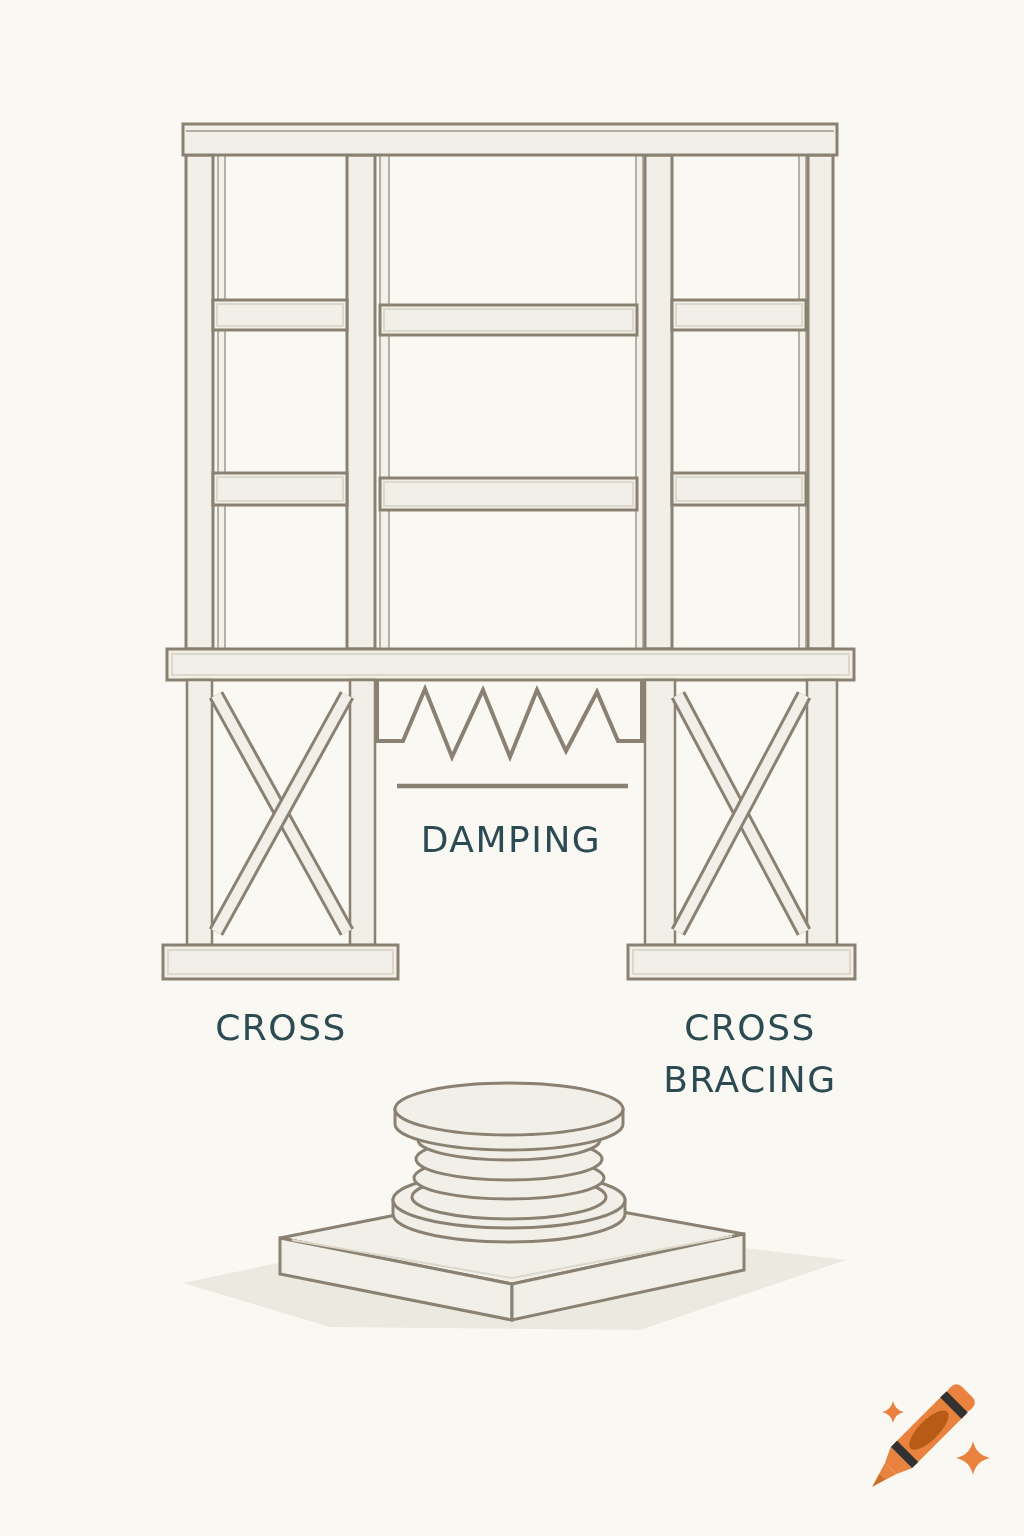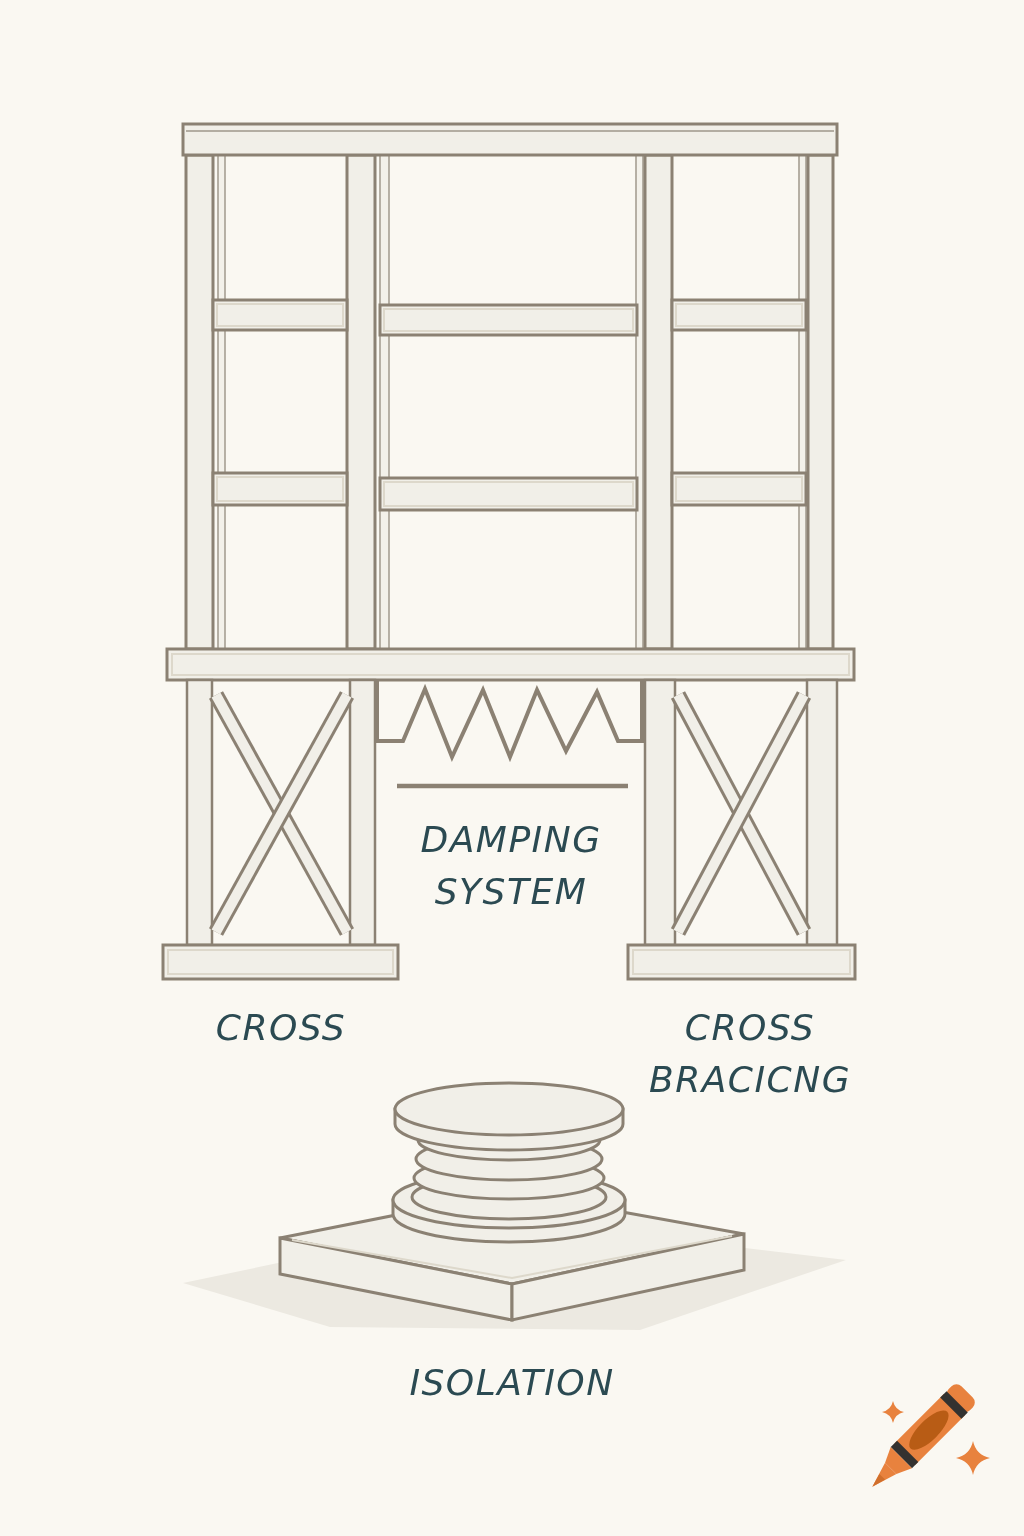--- a/index.html
+++ b/index.html
@@ -3,21 +3,21 @@
 <meta charset="utf-8">
 <style>
   html,body{margin:0;padding:0;}
   body{
     width:1024px;height:1536px;
     background:var(--bg,#faf8f2);
     font-family:"DejaVu Sans",sans-serif;
   }
   .canvas{
     position:relative;width:1024px;height:1536px;
-    background:var(--bg,#faf8f2);overflow:hidden;font-style:italic;
+    background:var(--bg,#faf8f2);overflow:hidden;
   }
   svg.diagram{position:absolute;left:0;top:0;width:1024px;height:1536px;display:block;}
 
   
   .shp{fill:var(--shape-fill);stroke:var(--outline);stroke-width:3;}
   .shp-thin{fill:var(--shape-fill);stroke:var(--outline);stroke-width:2.5;}
   .strip{fill:var(--shape-fill);stroke:var(--outline);stroke-width:1.6;opacity:.75;}
   .inner{fill:none;stroke:var(--inner-line);stroke-width:2;}
   .ln{fill:none;stroke:var(--outline);}
   .brace-o{stroke:var(--outline);stroke-width:16;fill:none;}
@@ -159,29 +159,27 @@
         <rect class="cr-band" x="-15" y="16" width="30" height="9"></rect>
         <polygon class="cr-body" points="-15,25 15,25 8,40 -8,40"></polygon>
         <polygon class="cr-body" points="-8,40 8,40 0,66"></polygon>
         <polygon class="cr-tip" points="-4,52 4,52 0,66"></polygon>
       </g>
     </g>
   </svg>
 
   <div class="label lbl-damping">
     <span class="l">DAMPING</span>
-    <span class="l">SYSTEM</span>
   </div>
 
   <div class="label lbl-cross-left">
     <span class="l">CROSS</span>
   </div>
 
   <div class="label lbl-cross-right">
     <span class="l">CROSS</span>
-    <span class="l">BRACICNG</span>
+    <span class="l">BRACING</span>
   </div>
 
   <div class="label lbl-base">
-    <span class="l">ISOLATION</span>
   </div>
 
 </div>
 
 </body></html>

